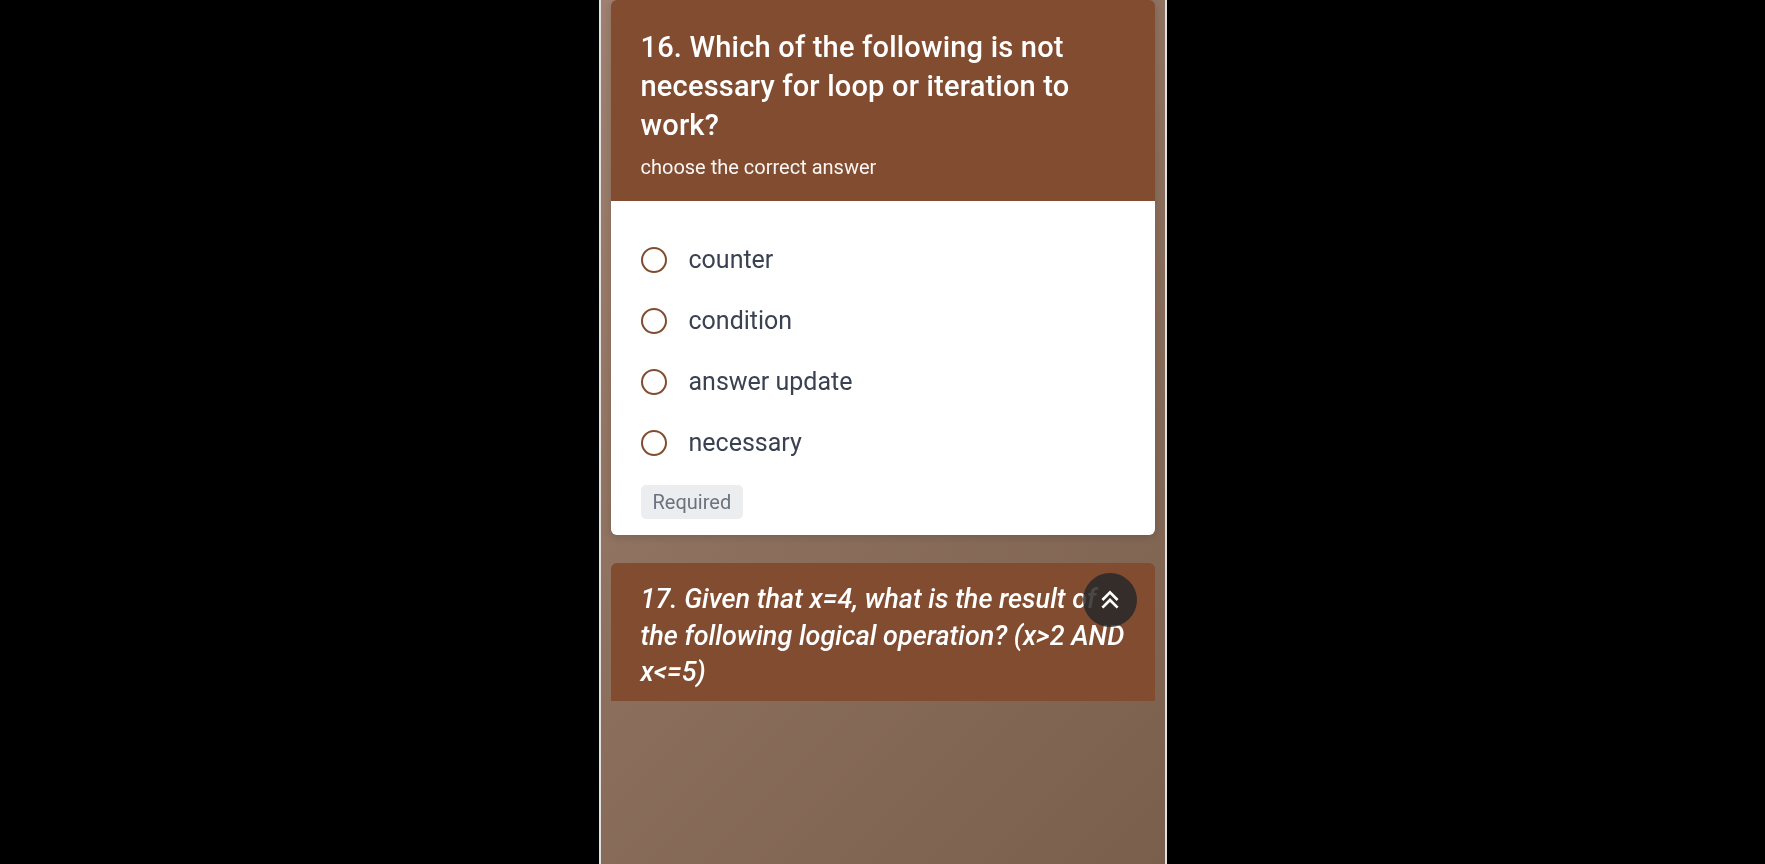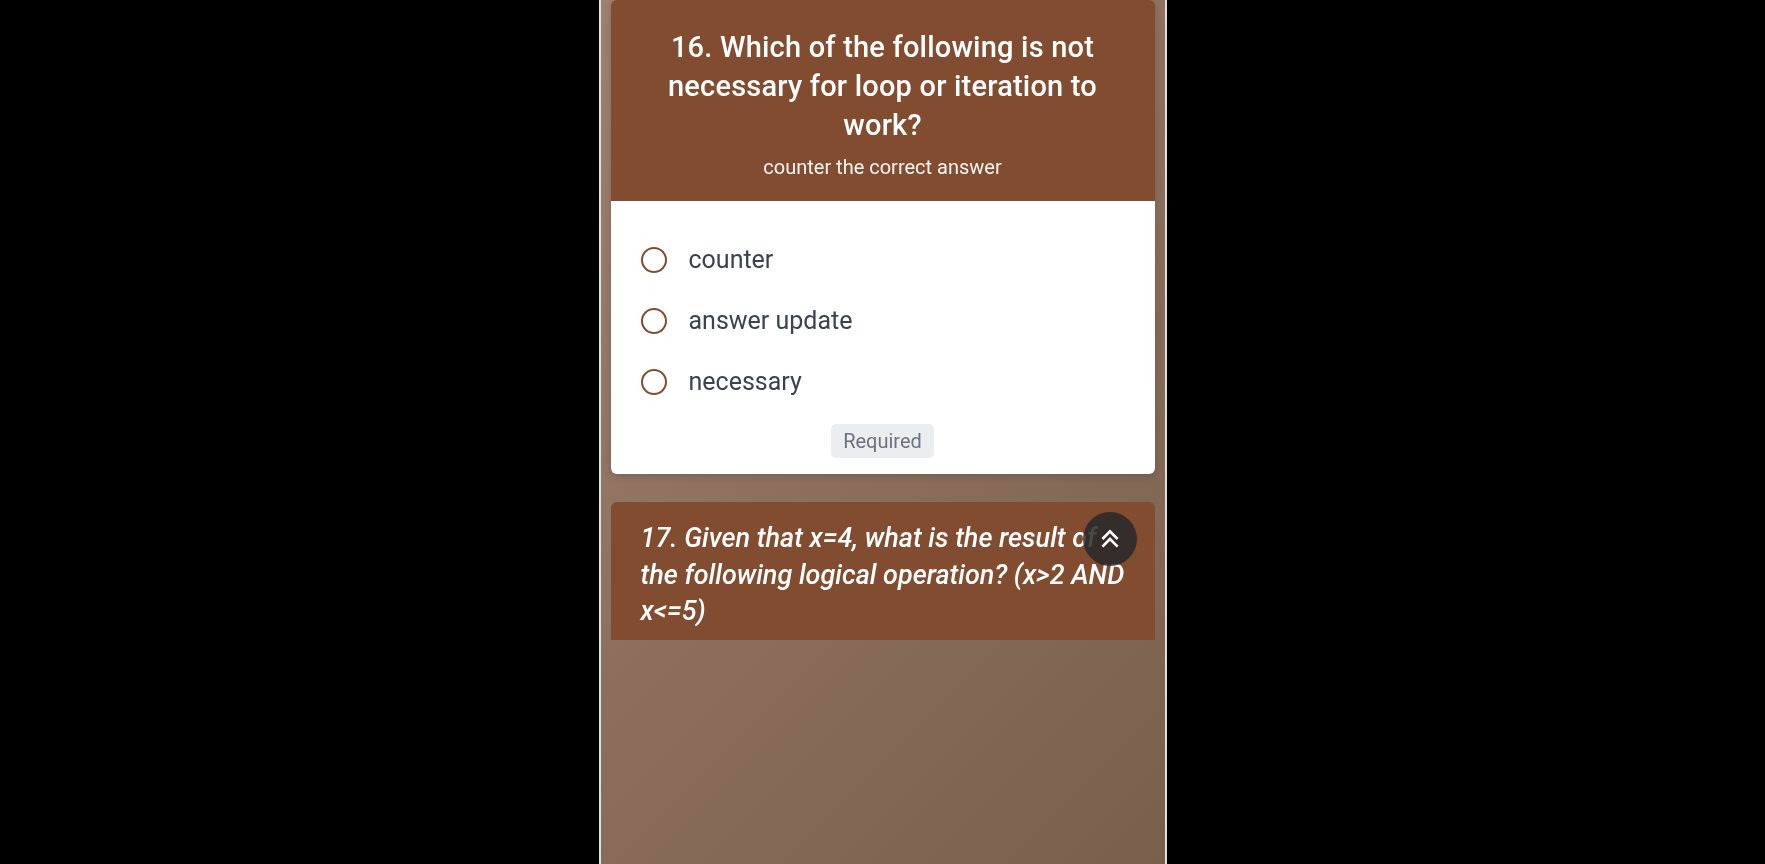--- a/index.html
+++ b/index.html
@@ -20,21 +20,20 @@
     position: relative;
     padding: 0 10px;
     border-left: 2px solid #e0e0e0;
     border-right: 2px solid #e0e0e0;
   }
   .question-card {
     margin-top: 0;
     border-radius: 6px;
     overflow: hidden;
     box-shadow: 0 2px 8px rgba(0,0,0,0.15);
-    text-align: center;
   }
   .question-header {
     background: #814c2f;
     color: #fff;
     padding: 28px 30px 22px 30px;
   }
   .question-title {
     font-size: 29px;
     font-weight: 500;
     line-height: 1.35;
@@ -114,29 +113,33 @@
   }
 </style>
 </head>
 <body>
 
 <div class="phone-viewport">
 
   <div class="question-card">
     <div class="question-header">
       <div class="question-title">16. Which of the following is not necessary for loop or iteration to work?</div>
-      <div class="question-subtitle">counter the correct answer</div>
+      <div class="question-subtitle">choose the correct answer</div>
     </div>
     <div class="options-body">
 
       <div class="option-row">
         <span class="radio-circle"></span>
         <span class="option-label">counter</span>
       </div>
 
+      <div class="option-row">
+        <span class="radio-circle"></span>
+        <span class="option-label">condition</span>
+      </div>
 
       <div class="option-row">
         <span class="radio-circle"></span>
         <span class="option-label">answer update</span>
       </div>
 
       <div class="option-row">
         <span class="radio-circle"></span>
         <span class="option-label">necessary</span>
       </div>

